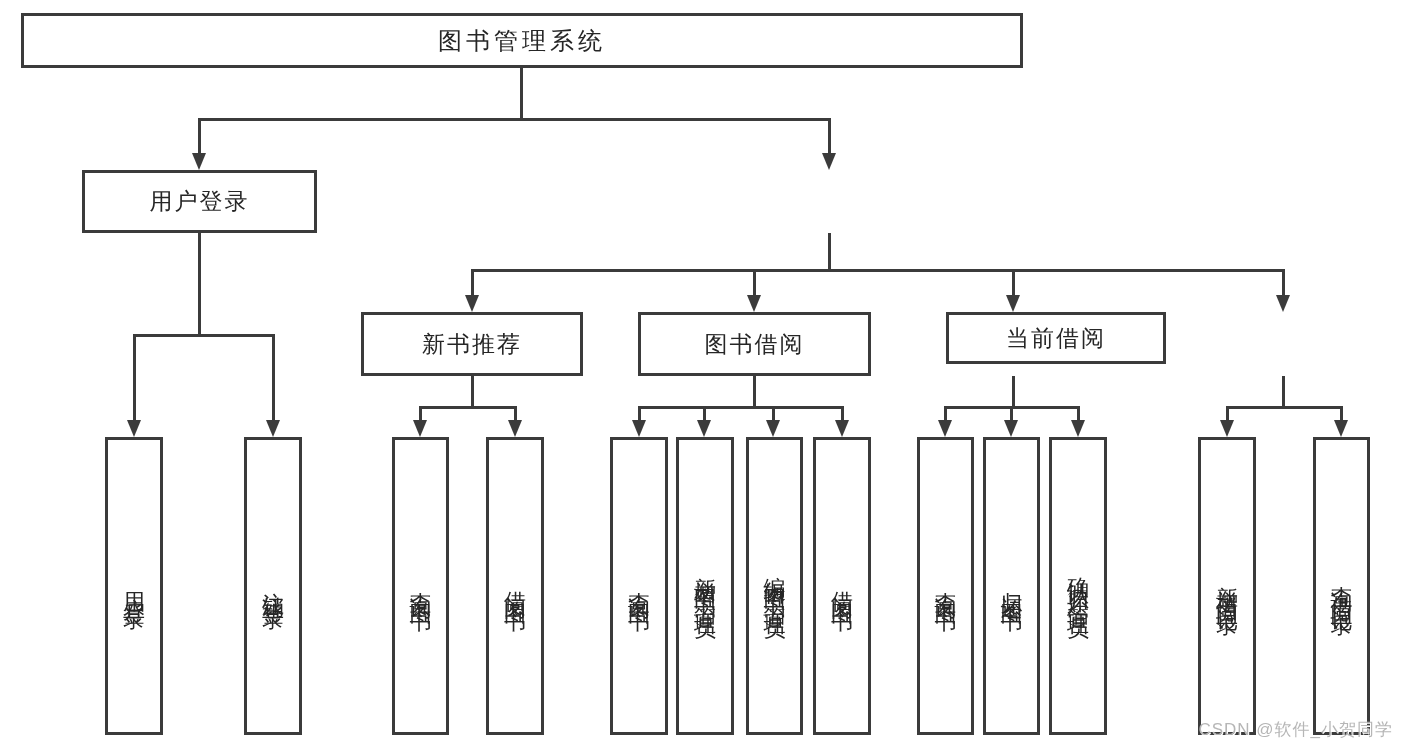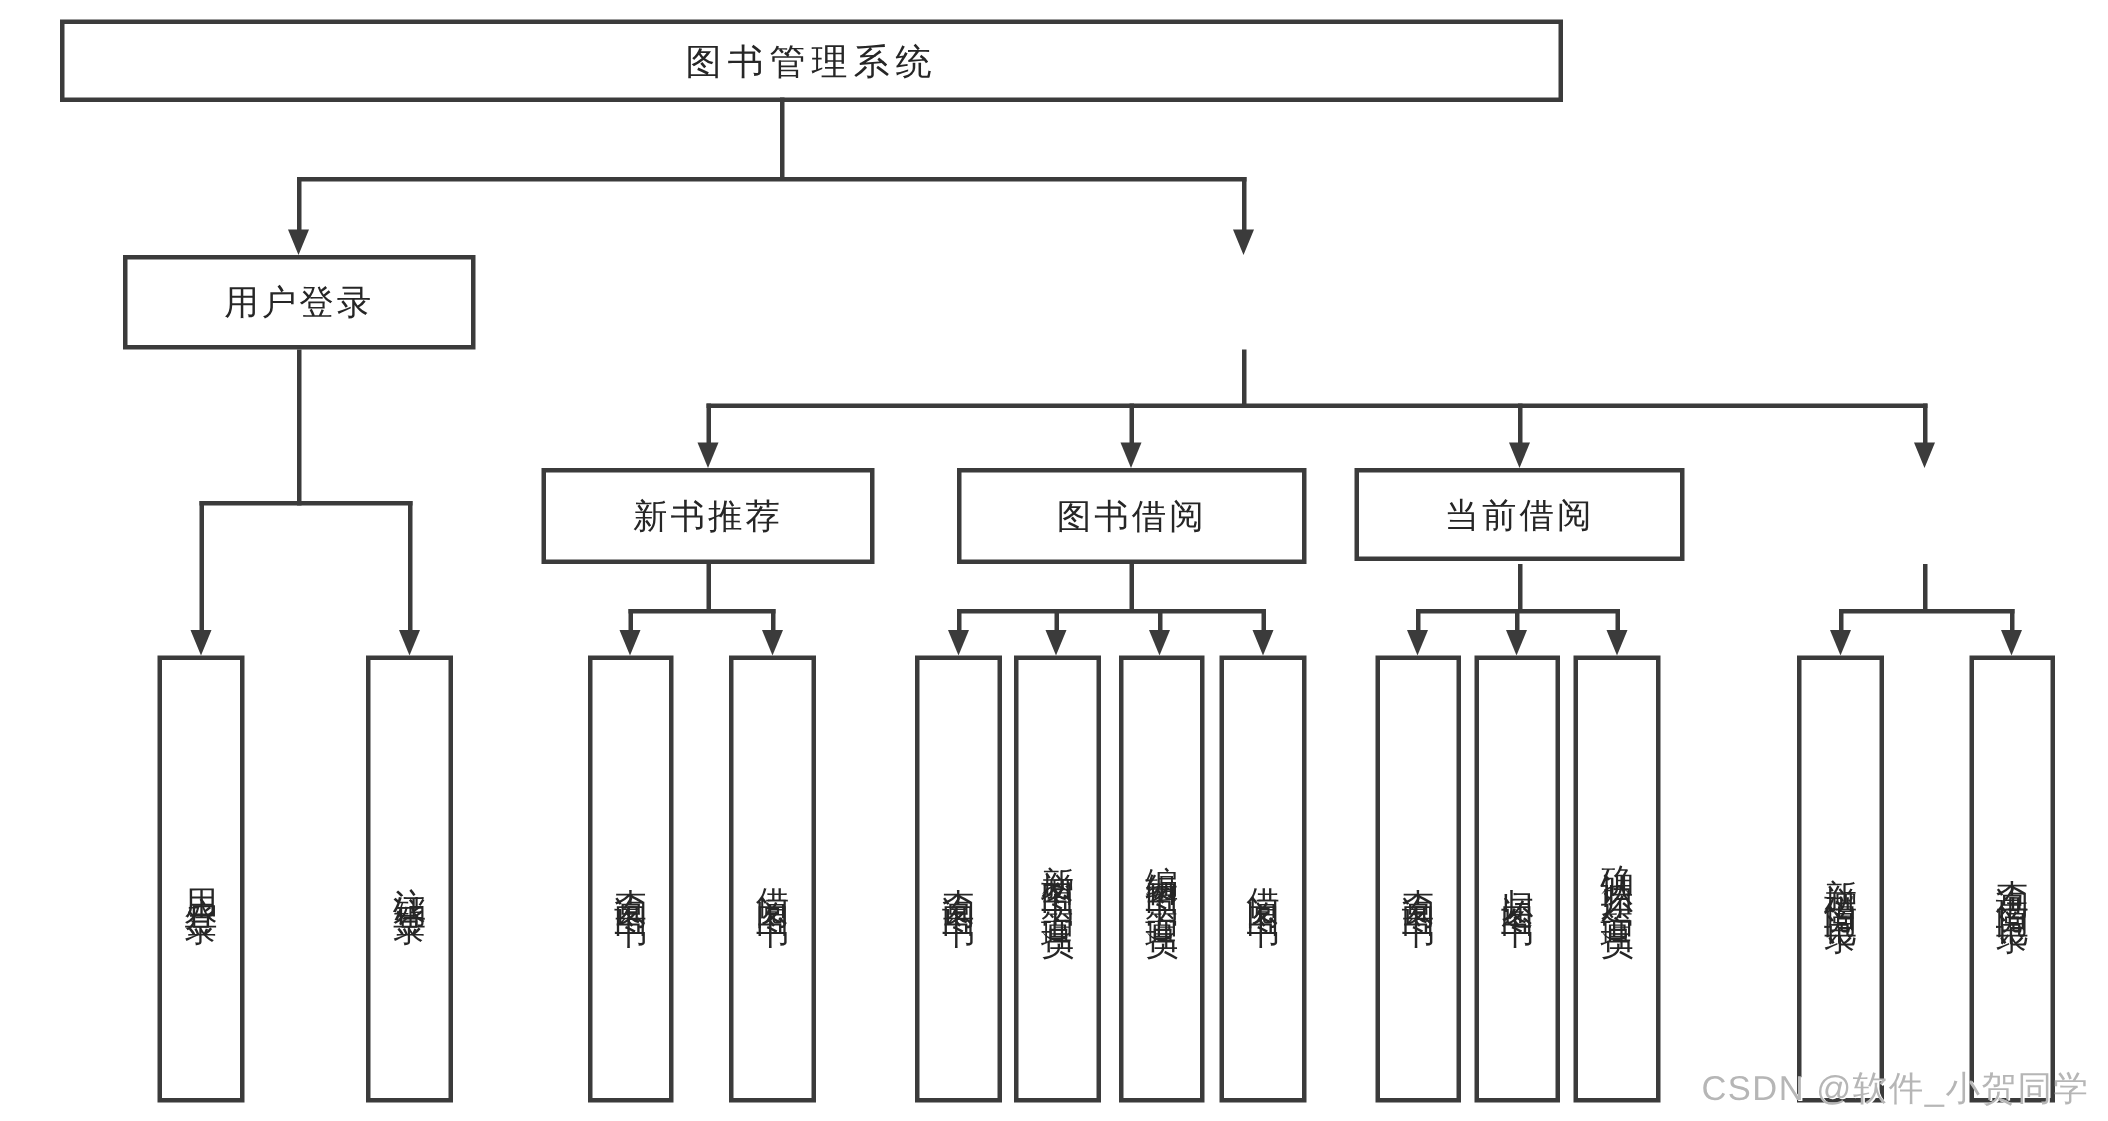--- a/index.html
+++ b/index.html
@@ -40,48 +40,48 @@
     position: absolute;
     width: 0; height: 0;
     border-left: 7px solid transparent;
     border-right: 7px solid transparent;
     border-top: 17px solid var(--line);
   }
   .watermark {
     position: absolute;
     right: 12px;
     bottom: 6px;
-    font-size: 23px;
+    font-size: 17px;
     color: var(--watermark);
     text-shadow: 1px 1px 0 #ffffff;
     letter-spacing: 1px;
     white-space: nowrap;
     z-index: 5;
   }
 </style>
 </head>
 <body>
 
 <div class="canvas">
 
-  <div class="box hbox root" style="left:21px; top:13px; width:1002px; height:55px;margin-left:19px;">
+  <div class="box hbox root" style="left:21px; top:13px; width:1002px; height:55px;">
     <span>图书管理系统</span>
   </div>
 
   <div class="box hbox" style="left:82px; top:170px; width:235px; height:63px;">
     <span>用户登录</span>
   </div>
 
   <div class="box hbox" style="left:638px; top:312px; width:233px; height:64px;">
     <span>图书借阅</span>
   </div>
   <div class="box hbox" style="left:361px; top:312px; width:222px; height:64px;">
     <span>新书推荐</span>
   </div>
-  <div class="box hbox" style="left:903px; top:312px; width:220px; height:62px;">
+  <div class="box hbox" style="left:946px; top:312px; width:220px; height:52px;">
     <span>当前借阅</span>
   </div>
 
   <div class="box vbox" style="left:105px; top:437px; width:58px; height:298px;">
     <span>用户登录</span>
   </div>
   <div class="box vbox" style="left:244px; top:437px; width:58px; height:298px;">
     <span>注销登录</span>
   </div>
   <div class="box vbox" style="left:392px; top:437px; width:57px; height:298px;">

